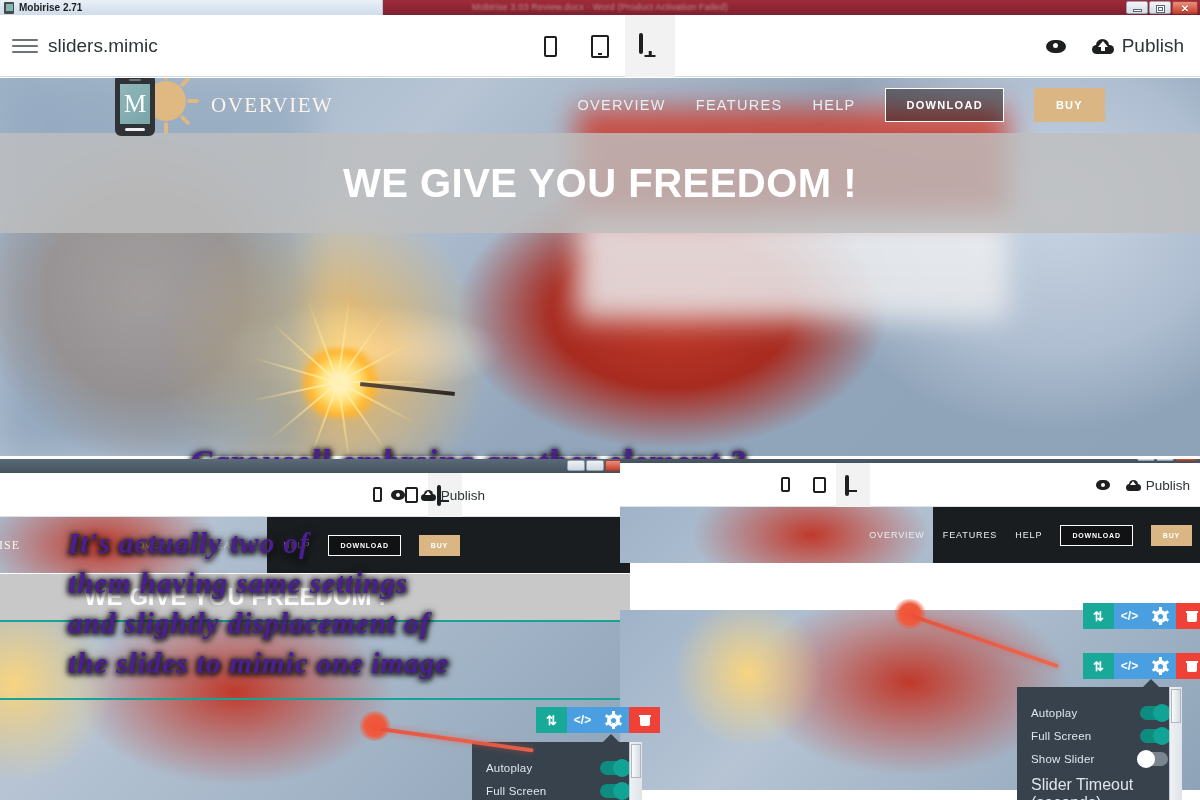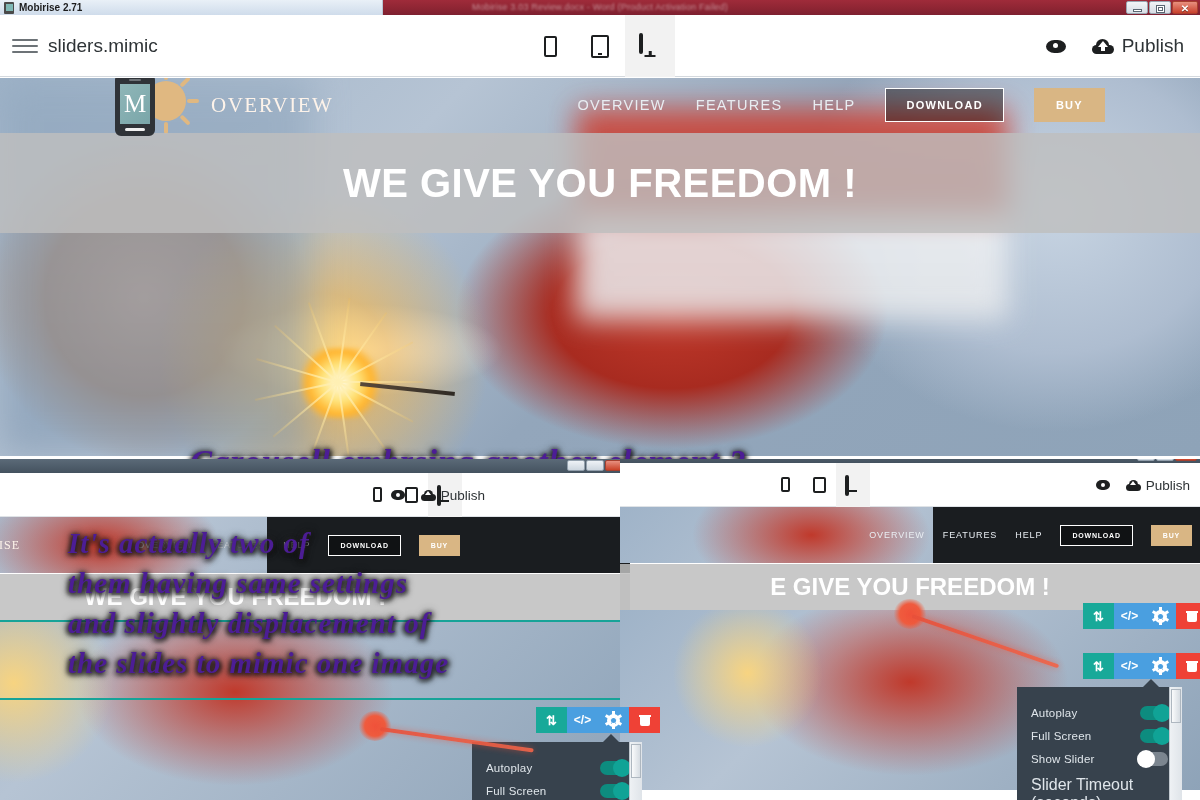--- a/index.html
+++ b/index.html
@@ -595,23 +595,20 @@
         <div class="dark"></div>
         <div class="sub-nav" style="right:8px">
           <span class="l">OVERVIEW</span>
           <span class="l">FEATURES</span>
           <span class="l">HELP</span>
           <span class="dl">DOWNLOAD</span>
           <span class="by">BUY</span>
         </div>
       </div>
 
-      <div class="sub-band">
-        <div class="t">E GIVE YOU FREEDOM !</div>
-      </div>
 
       <div class="sub-photo"></div>
     </div>
 
     <div class="block-tools" style="left:536px; top:248px;">
       <span class="bt move">
           <span class="ic-move">⇅</span>
         </span>
       <span class="bt code">
           <span class="ic-code">&lt;/&gt;</span>

